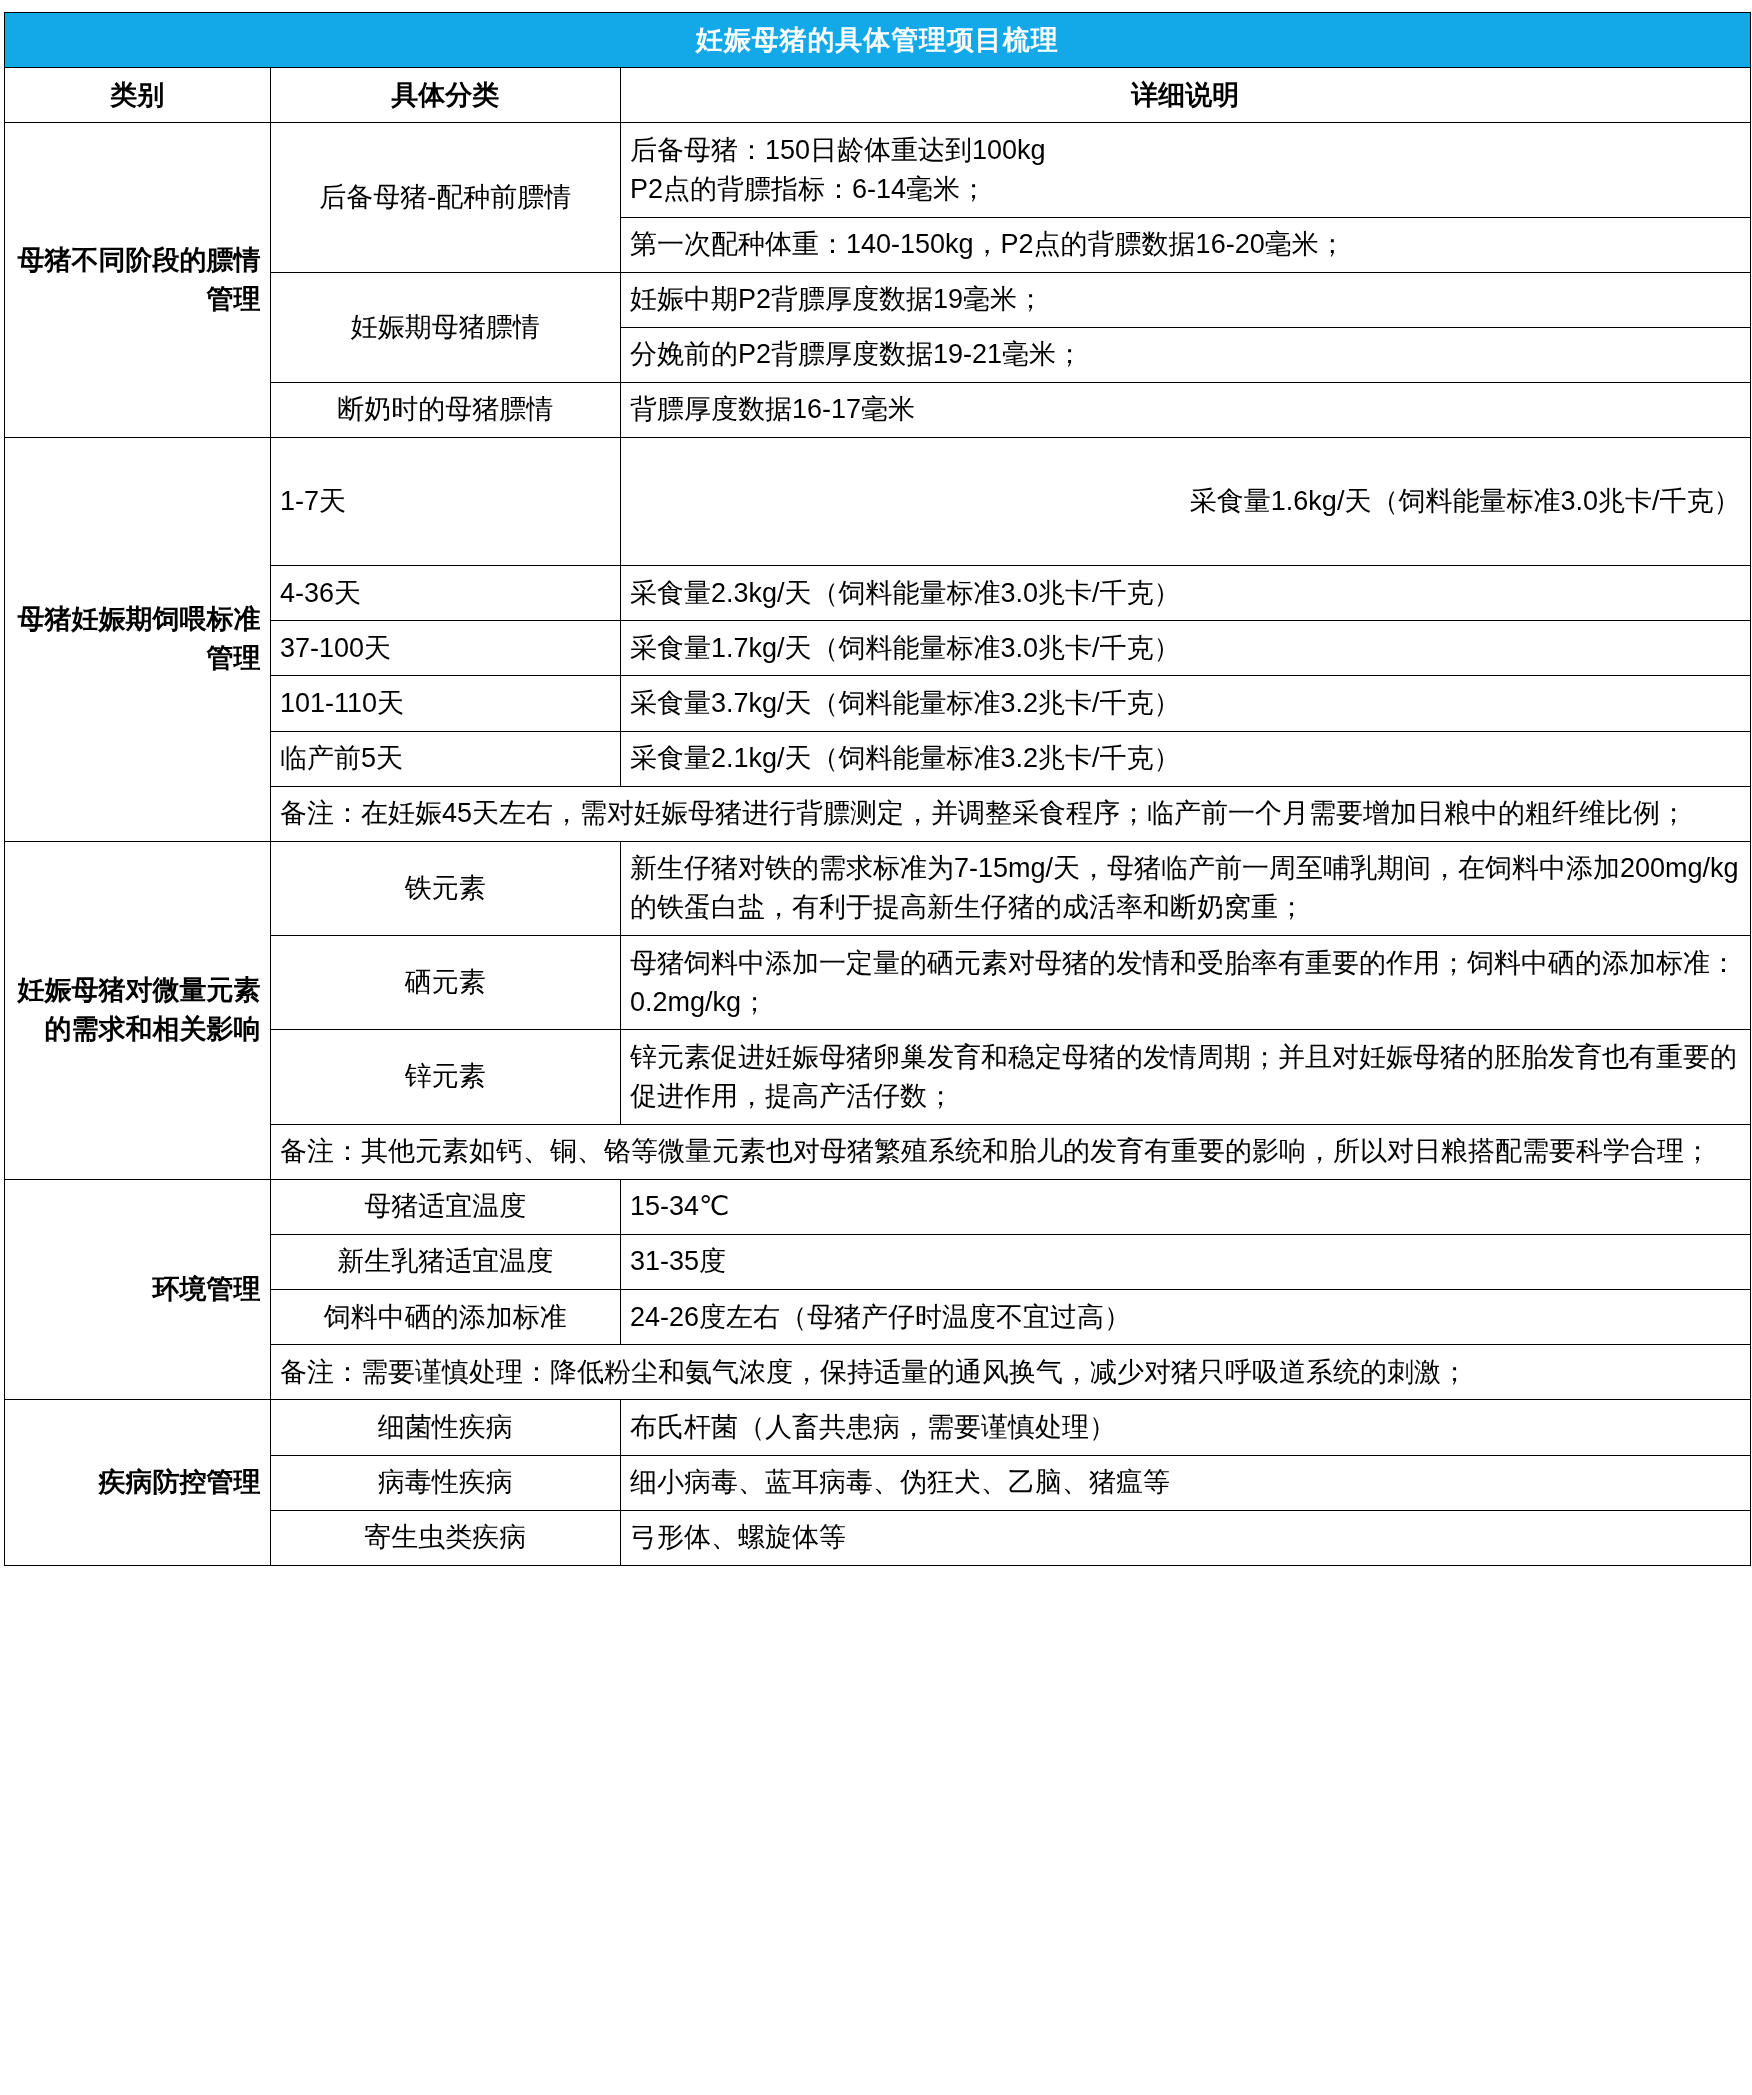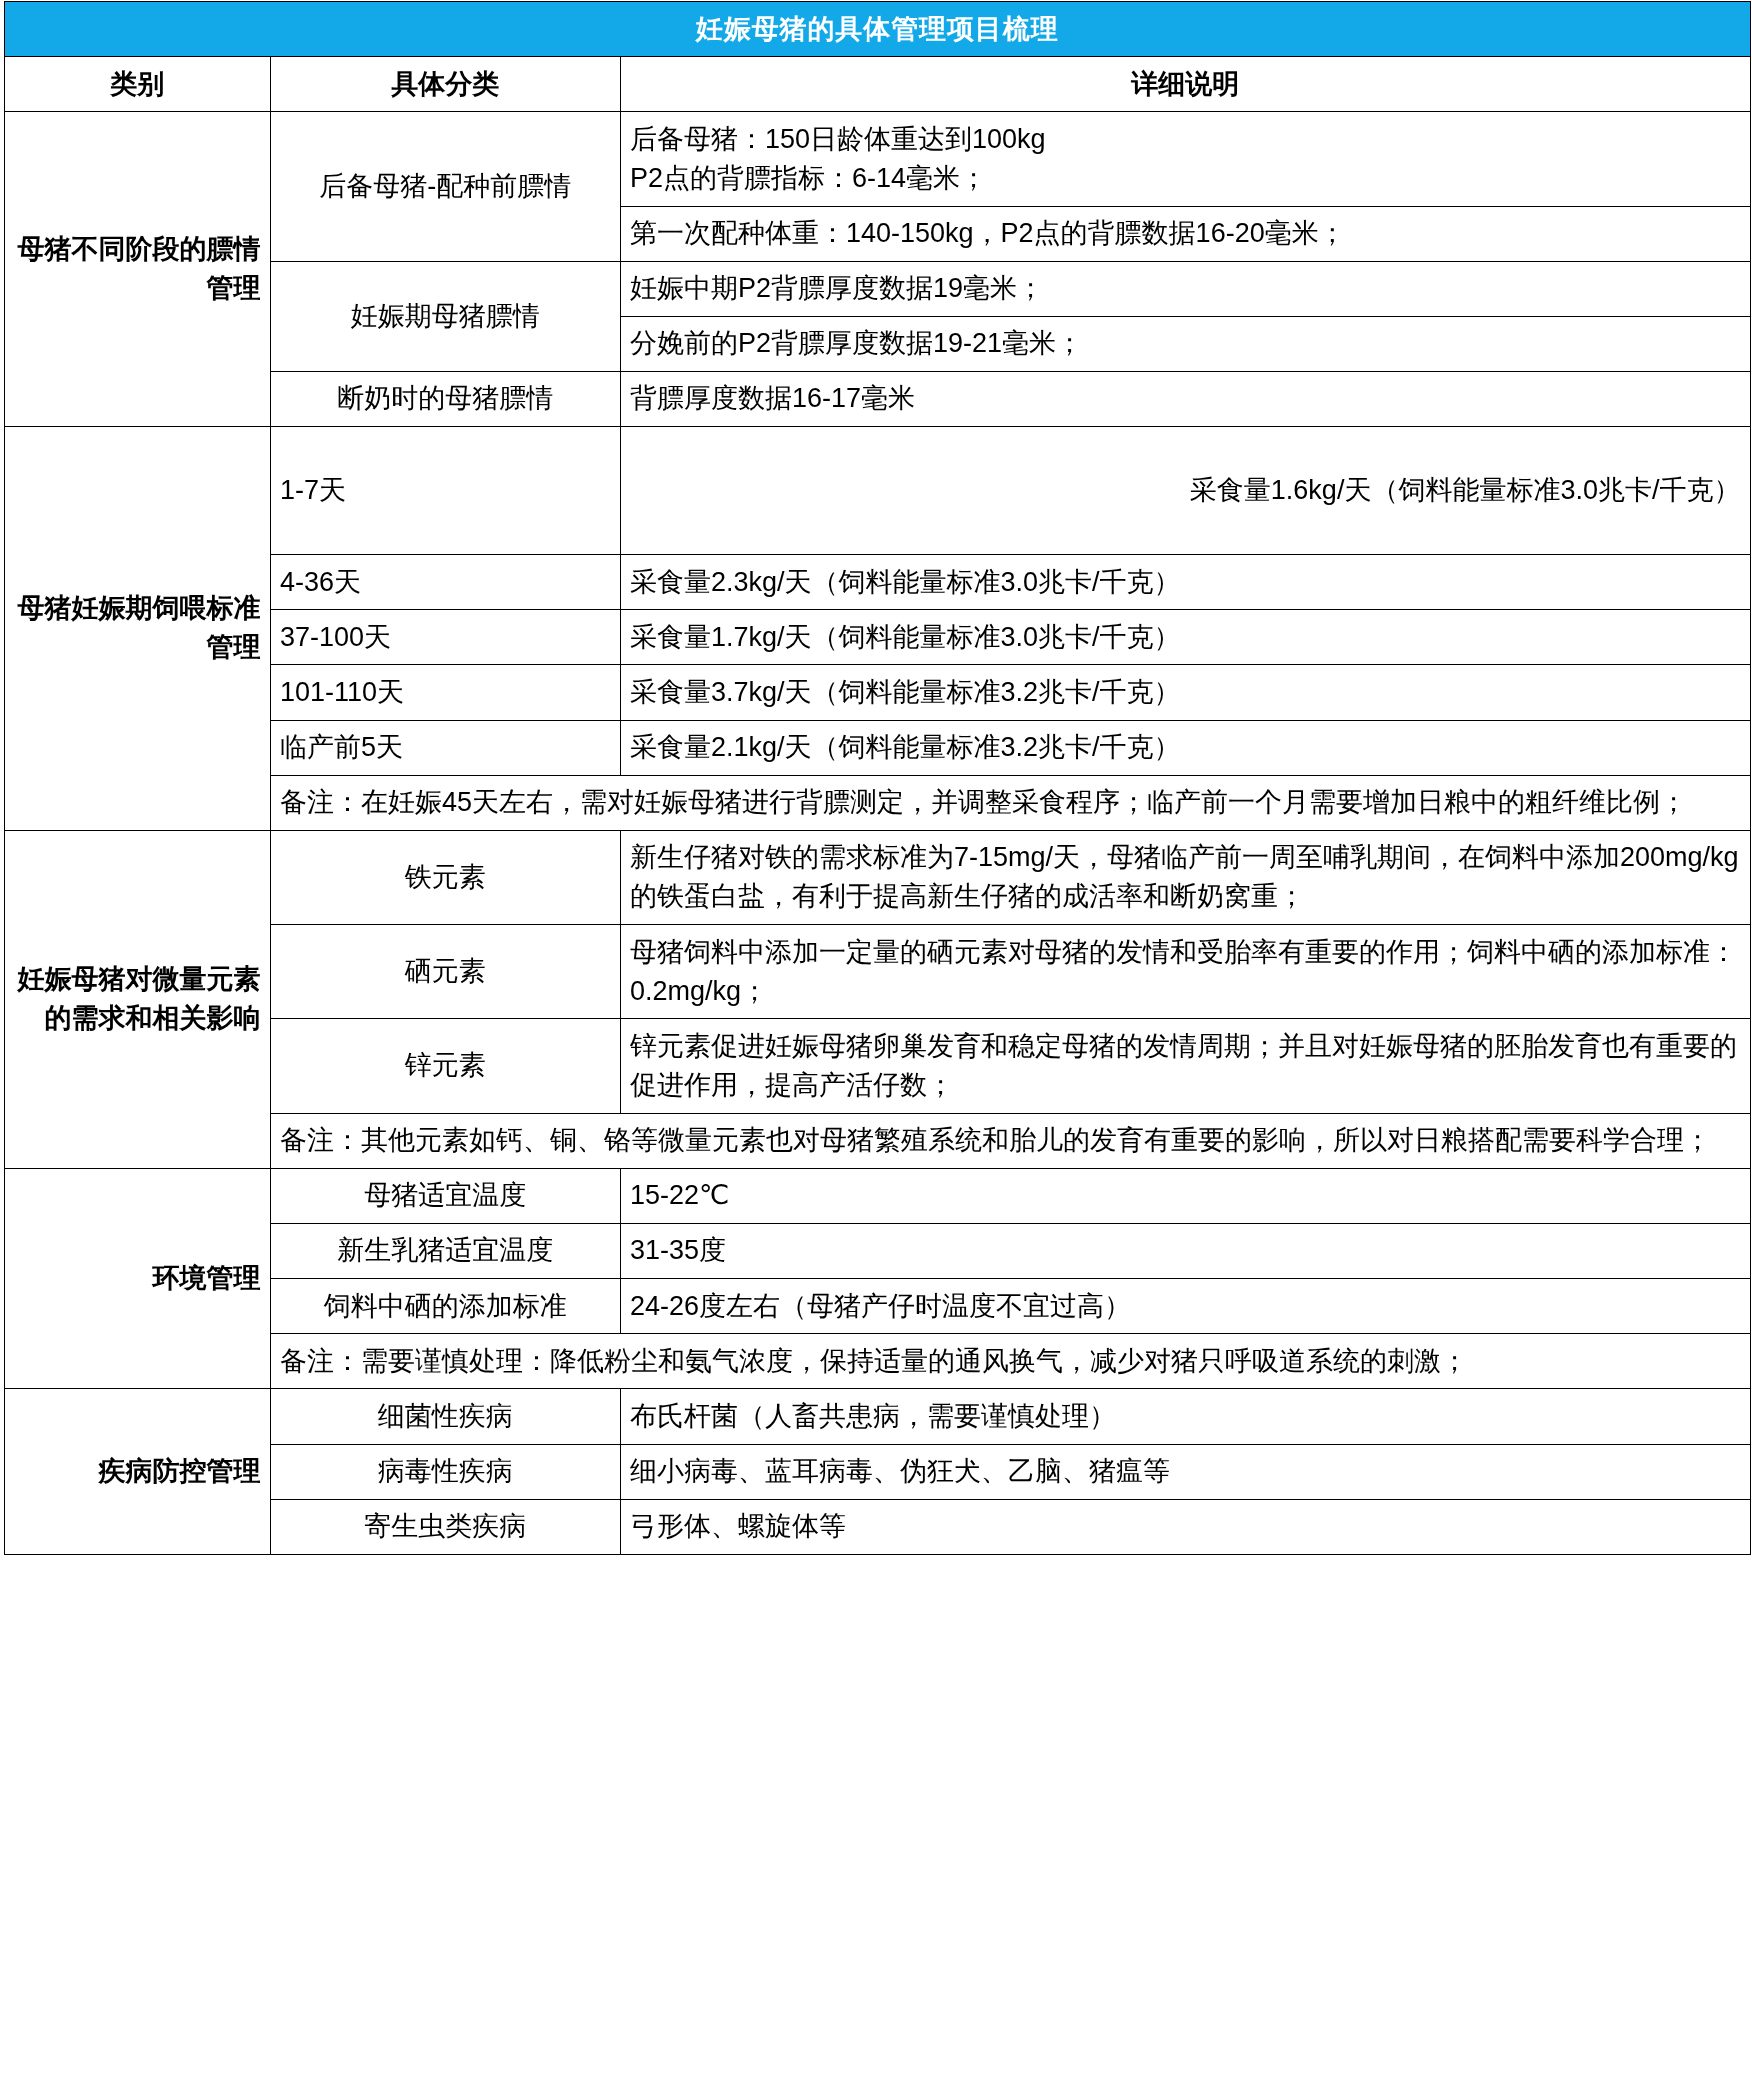--- a/index.html
+++ b/index.html
@@ -14,21 +14,21 @@
   }
   .sheet {
     width: 1753px;
     box-sizing: border-box;
     padding: 0 3.7px 5.6px 3.7px;
   }
   table.main {
     border-collapse: collapse;
     table-layout: fixed;
     width: 1745px;
-    margin: 1px auto;
+    margin: 12px auto;
   }
   table.main td, table.main th {
     border: 1.9px solid #000000;
     vertical-align: middle;
     padding: 7.5px 9.3px;
     font-size: 27px;
     line-height: 1.45;
   }
   .title-row td {
     background: #13A9E8;
@@ -157,21 +157,21 @@
         <td class="sub">锌元素</td>
         <td class="detail">锌元素促进妊娠母猪卵巢发育和稳定母猪的发情周期；并且对妊娠母猪的胚胎发育也有重要的促进作用，提高产活仔数；</td>
       </tr>
       <tr>
         <td class="note" colspan="2">备注：其他元素如钙、铜、铬等微量元素也对母猪繁殖系统和胎儿的发育有重要的影响，所以对日粮搭配需要科学合理；</td>
       </tr>
 
       <tr>
         <td class="cat" rowspan="4">环境管理</td>
         <td class="sub">母猪适宜温度</td>
-        <td class="detail">15-22℃</td>
+        <td class="detail">15-34℃</td>
       </tr>
       <tr>
         <td class="sub">新生乳猪适宜温度</td>
         <td class="detail">31-35度</td>
       </tr>
       <tr>
         <td class="sub">饲料中硒的添加标准</td>
         <td class="detail">24-26度左右（母猪产仔时温度不宜过高）</td>
       </tr>
       <tr>

